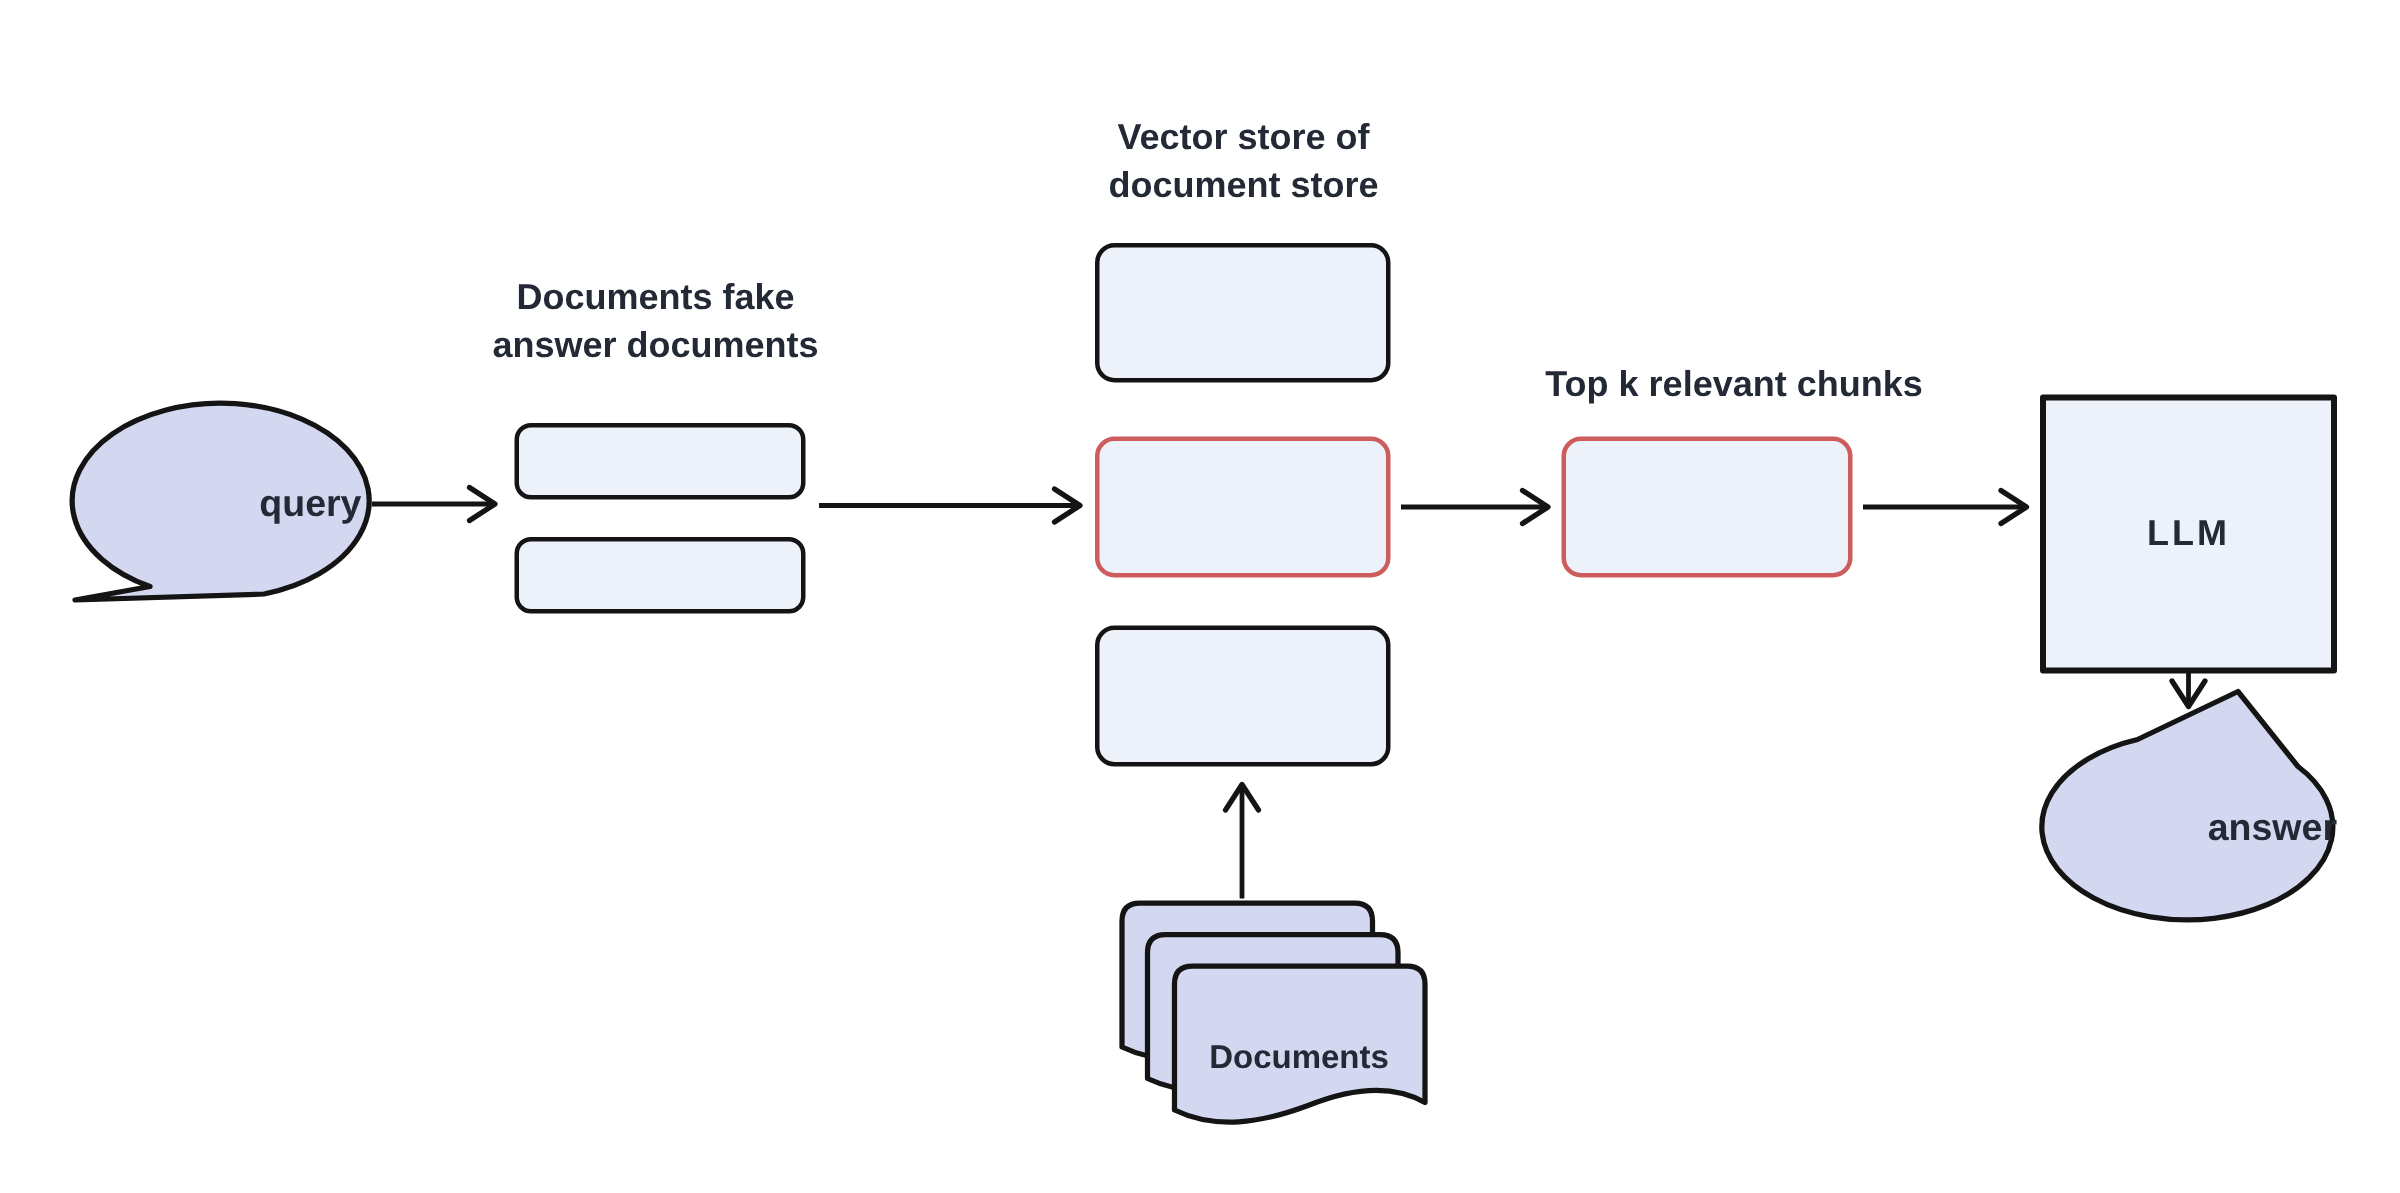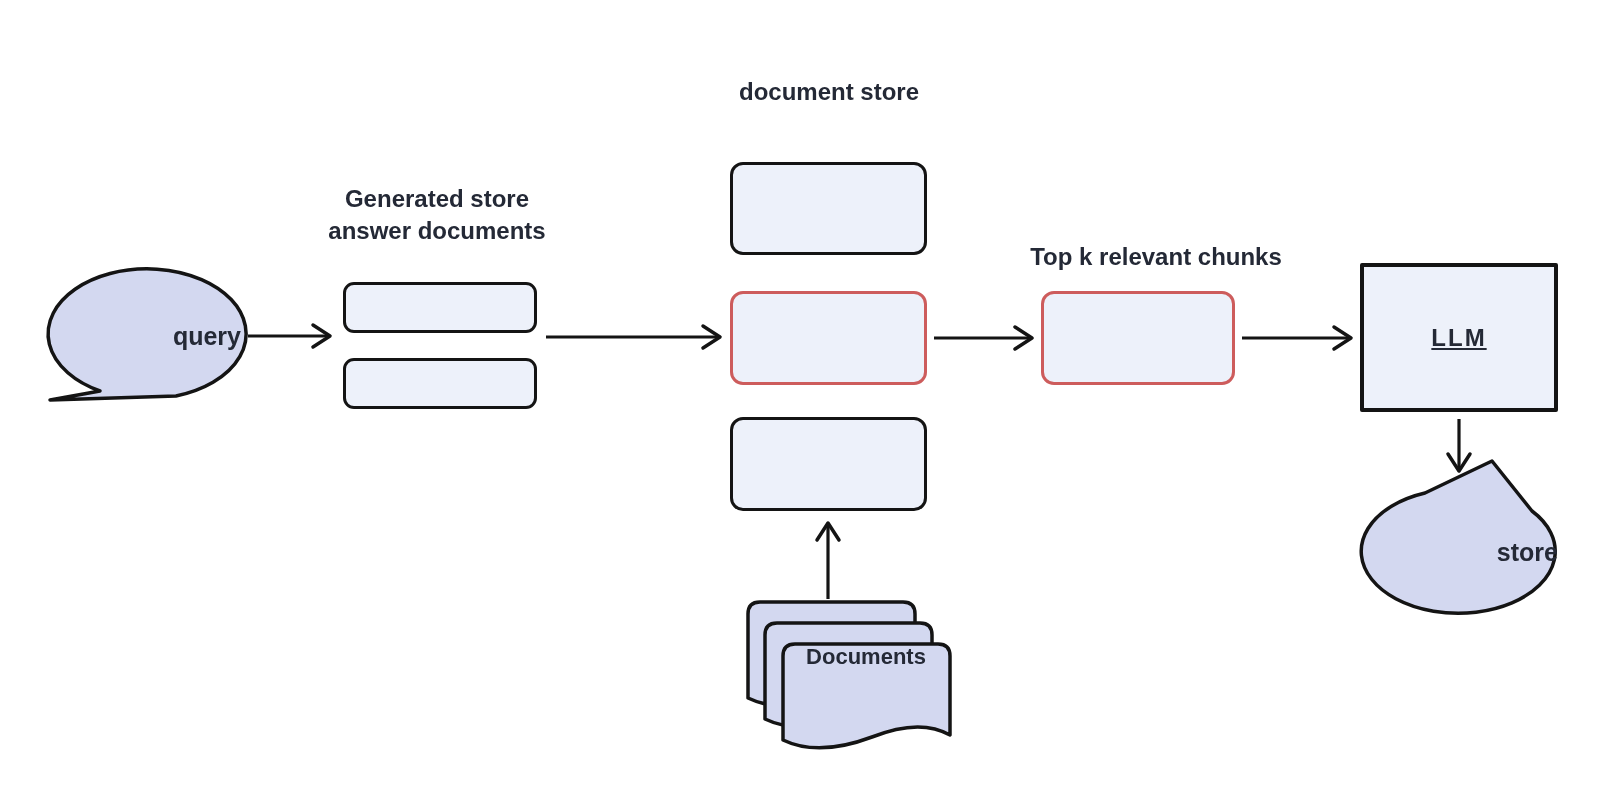--- a/index.html
+++ b/index.html
@@ -75,35 +75,36 @@
 
   <div class="box" style="left:343px;top:282px;width:194px;height:51px;border-radius:11px;"></div>
   <div class="box" style="left:343px;top:358px;width:194px;height:51px;border-radius:11px;"></div>
 
   <div class="box" style="left:730px;top:162px;width:197px;height:93px;"></div>
   <div class="box red" style="left:730px;top:291px;width:197px;height:94px;"></div>
   <div class="box" style="left:730px;top:417px;width:197px;height:94px;"></div>
 
   <div class="box red" style="left:1041px;top:291px;width:194px;height:94px;"></div>
 
-  <div class="box llm" style="left:1360px;top:263px;width:198px;height:149px;text-decoration:underline;">
+  <div class="box llm" style="left:1360px;top:263px;width:198px;height:186px;">
     <span>LLM</span>
   </div>
 
   <div class="lbl big" style="left:41px;top:320px;width:200px;">query</div>
 
   <div class="lbl" style="left:277px;top:183px;width:320px;">
-    <div>Generated store</div>
+    <div>Documents fake</div>
     <div>answer documents</div>
   </div>
 
 
   <div class="lbl" style="left:679px;top:76px;width:300px;">
+    <div>Vector store of</div>
     <div>document store</div>
   </div>
 
   <div class="lbl" style="left:1006px;top:241px;width:300px;">Top k relevant chunks</div>
 
-  <div class="lbl" style="left:766px;top:641px;width:200px;font-size:22px;">Documents</div>
+  <div class="lbl" style="left:766px;top:689px;width:200px;font-size:22px;">Documents</div>
 
-  <div class="lbl big" style="left:1358px;top:536px;width:200px;">store</div>
+  <div class="lbl big" style="left:1358px;top:536px;width:200px;">answer</div>
 
 </div>
 
 </body></html>

